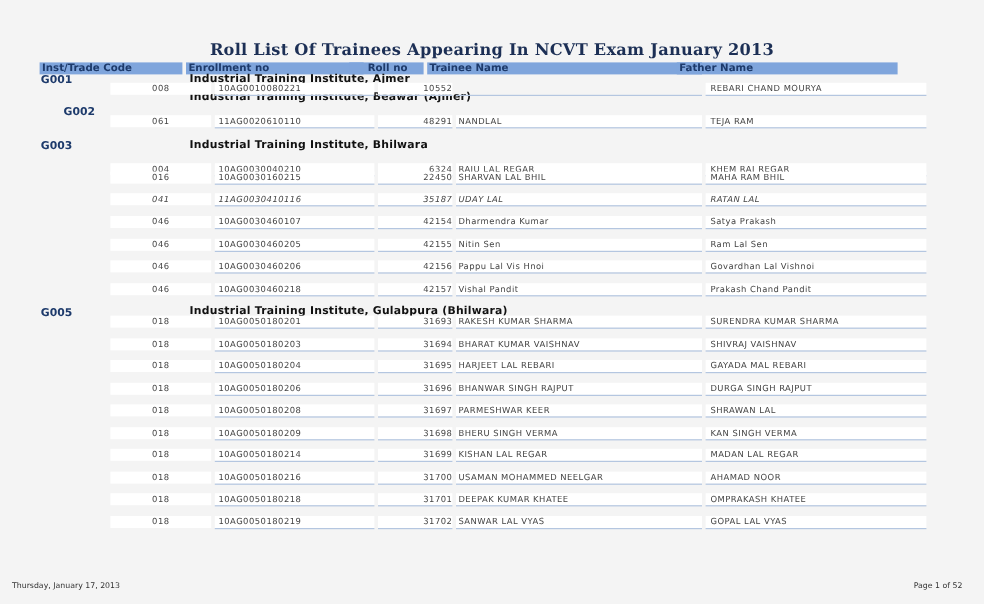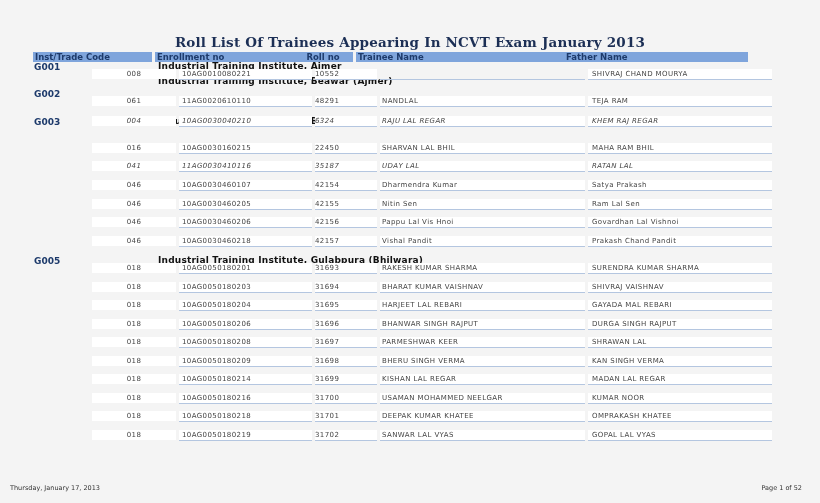--- a/index.html
+++ b/index.html
@@ -15,70 +15,70 @@
   .hdr { position:absolute; top:52px; height:10px; background:#7fa5dc;
     color:#1d3a6b; font-weight:bold; font-size:8.5px; line-height:10px; white-space:nowrap; }
   .hdr span { padding-left:2px; }
   .grp { position:absolute; left:34px; font-size:9px; font-weight:bold; color:#1d3a6b; }
   .inst { position:absolute; left:158px; font-size:9px; font-weight:bold; color:#111; white-space:nowrap; letter-spacing:0.2px; }
   .row { position:absolute; left:0; width:738px; height:12px;margin-left:24px; }
   .cell { position:absolute; top:0; height:10px; background:#fff; font-size:7px; line-height:10px; color:#444; white-space:nowrap; letter-spacing:0.4px; }
   .line { position:absolute; top:10px; height:1px; background:#b4c6e0; }
   .c-code { left:68px; width:84px; text-align:center; }
   .c-enr { left:155px; width:133px; padding-left:3px; box-sizing:border-box; }
-  .c-roll { left:291px; width:62px; text-align:left; }
+  .c-roll { left:291px; width:62px; text-align:right; }
   .c-name { left:356px; width:205px; padding-left:2px; box-sizing:border-box; }
   .c-father { left:564px; width:184px; padding-left:4px; box-sizing:border-box; }
   .footer { position:absolute; top:484px; font-size:6.5px; color:#333; }
 </style>
 </head>
 <body>
 
 <div class="title">Roll List Of Trainees Appearing In NCVT Exam January 2013</div>
 
 <div>
   <div class="hdr" style="left:33px;width:119px;"><span>Inst/Trade Code</span></div>
   <div class="hdr" style="left:155px;width:148px;"><span>Enrollment no</span></div>
   <div class="hdr" style="left:291px;width:62px;text-align:center;"><span>Roll no</span></div>
   <div class="hdr" style="left:356px;width:229px;"><span>Trainee Name</span></div>
   <div class="hdr" style="left:564px;width:184px;"><span>Father Name</span></div>
 </div>
 
 <div class="grp" style="top:62px;">G001</div>
 <div class="inst" style="top:61px;">Industrial Training Institute, Ajmer</div>
-<div class="grp" style="top:89px;">G002</div>
+<div class="grp" style="top:89px;margin-left:19px;">G002</div>
 <div class="inst" style="top:76px;">Industrial Training Institute, Beawar (Ajmer)</div>
 <div class="grp" style="top:117px;">G003</div>
 <div class="inst" style="top:116px;">Industrial Training Institute, Bhilwara</div>
 <div class="grp" style="top:256px;">G005</div>
 <div class="inst" style="top:255px;">Industrial Training Institute, Gulabpura (Bhilwara)</div>
 
 <div id="rows">
     <div class="row" style="top: 69px;">
       <div class="cell c-code">008</div>
       <div class="cell c-enr">10AG0010080221</div>
       <div class="cell c-roll">10552</div>
-      <div class="cell c-father">SHIVRAJ CHAND MOURYA</div>
+      <div class="cell c-father">REBARI CHAND MOURYA</div>
       <div class="line" style="left: 155px; width: 133px;"></div>
       <div class="line" style="left: 291px; width: 62px;"></div>
       <div class="line" style="left: 356px; width: 205px;"></div>
       <div class="line" style="left: 564px; width: 184px;"></div>
     </div>
     <div class="row" style="top: 96px;">
       <div class="cell c-code">061</div>
       <div class="cell c-enr">11AG0020610110</div>
       <div class="cell c-roll">48291</div>
       <div class="cell c-father">TEJA RAM</div>
       <div class="cell c-name">NANDLAL</div>
       <div class="line" style="left: 155px; width: 133px;"></div>
       <div class="line" style="left: 291px; width: 62px;"></div>
       <div class="line" style="left: 356px; width: 205px;"></div>
       <div class="line" style="left: 564px; width: 184px;"></div>
     </div>
-    <div class="row" style="top: 116px; font-style: italic;">
+    <div class="row" style="top: 136px;">
       <div class="cell c-code">004</div>
       <div class="cell c-enr">10AG0030040210</div>
       <div class="cell c-roll">6324</div>
       <div class="cell c-name">RAJU LAL REGAR</div>
       <div class="cell c-father">KHEM RAJ REGAR</div>
       <div class="line" style="left: 155px; width: 133px;"></div>
       <div class="line" style="left: 291px; width: 62px;"></div>
       <div class="line" style="left: 356px; width: 205px;"></div>
       <div class="line" style="left: 564px; width: 184px;"></div>
     </div>
@@ -223,21 +223,21 @@
       <div class="line" style="left: 155px; width: 133px;"></div>
       <div class="line" style="left: 291px; width: 62px;"></div>
       <div class="line" style="left: 356px; width: 205px;"></div>
       <div class="line" style="left: 564px; width: 184px;"></div>
     </div>
     <div class="row" style="top: 393px;">
       <div class="cell c-code">018</div>
       <div class="cell c-enr">10AG0050180216</div>
       <div class="cell c-roll">31700</div>
       <div class="cell c-name">USAMAN MOHAMMED NEELGAR</div>
-      <div class="cell c-father">KUMAR NOOR</div>
+      <div class="cell c-father">AHAMAD NOOR</div>
       <div class="line" style="left: 155px; width: 133px;"></div>
       <div class="line" style="left: 291px; width: 62px;"></div>
       <div class="line" style="left: 356px; width: 205px;"></div>
       <div class="line" style="left: 564px; width: 184px;"></div>
     </div>
     <div class="row" style="top: 411px;">
       <div class="cell c-code">018</div>
       <div class="cell c-enr">10AG0050180218</div>
       <div class="cell c-roll">31701</div>
       <div class="cell c-name">DEEPAK KUMAR KHATEE</div>

